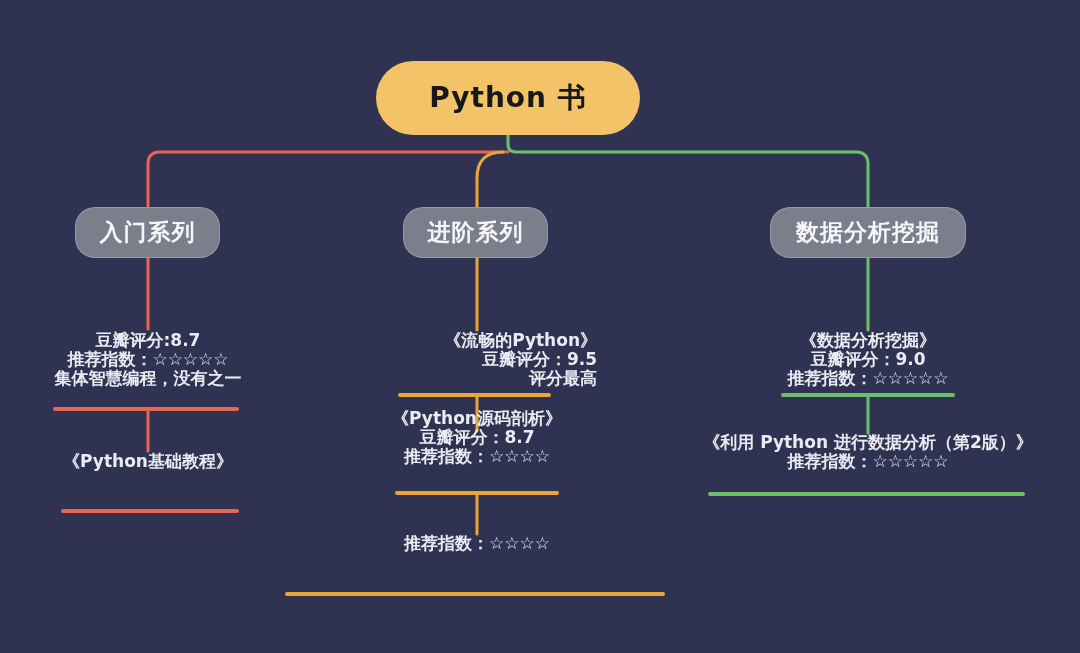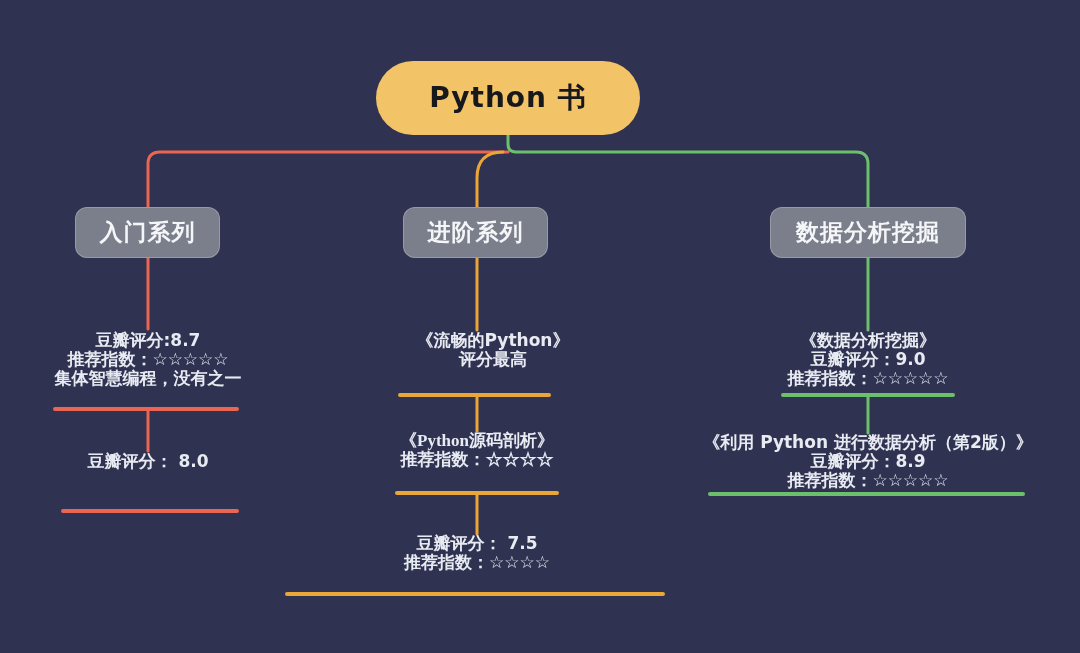--- a/index.html
+++ b/index.html
@@ -24,41 +24,41 @@
     border-radius:38px;
     display:flex;align-items:center;justify-content:center;
     color:var(--root-text,#17181c);
     font-size:28px;font-weight:bold;letter-spacing:1px;
     box-sizing:border-box;cursor:pointer;
   }
   .branch-node{
     position:absolute;top:207px;height:51px;
     background:var(--branch-fill,#7b7f8c);
     border:1px solid rgba(255,255,255,0.22);
-    border-radius:12px;
+    border-radius:20px;
     display:flex;align-items:center;justify-content:center;
     color:var(--branch-text,#f5f6f8);
     font-size:23px;font-weight:600;letter-spacing:1px;
     box-sizing:border-box;cursor:pointer;
   }
   .branch-intro{left:75px;width:145px;}
   .branch-advanced{left:403px;width:145px;}
   .branch-data{left:770px;width:196px;}
 
   .leaf{
     position:absolute;
     color:var(--leaf-text,#e9ebf2);
     font-size:17px;font-weight:600;
     line-height:19px;text-align:center;cursor:pointer;
   }
   .leaf div{white-space:nowrap;}
   .leaf-l1{left:28px;top:331px;width:240px;}
   .leaf-l2{left:28px;top:452px;width:240px;}
-  .leaf-m1{left:373px;top:331px;width:240px;}
-  .leaf-m2{left:357px;top:431px;width:240px;font-family:Liberation Serif, serif;}
+  .leaf-m1{left:357px;top:331px;width:240px;text-align:right;}
+  .leaf-m2{left:357px;top:409px;width:240px;}
   .leaf-m3{left:287px;top:534px;width:380px;}
   .leaf-r1{left:748px;top:331px;width:240px;}
   .leaf-r2{left:700px;top:433px;width:336px;}
 </style>
 </head>
 <body>
 
 <div class="canvas">
 
   <svg class="wires" viewBox="0 0 1080 653">
@@ -98,43 +98,43 @@
     <span>数据分析挖掘</span>
   </div>
 
   <div class="leaf leaf-l1">
     <div>豆瓣评分:8.7</div>
     <div>推荐指数：☆☆☆☆☆</div>
     <div>集体智慧编程，没有之一</div>
   </div>
 
   <div class="leaf leaf-l2">
-    <div>豆瓣评分： 8.0</div>
+    <div>《Python基础教程》</div>
   </div>
 
   <div class="leaf leaf-m1">
     <div>《流畅的Python》</div>
+    <div>豆瓣评分：9.5</div>
     <div>评分最高</div>
   </div>
 
   <div class="leaf leaf-m2">
     <div>《Python源码剖析》</div>
+    <div>豆瓣评分：8.7</div>
     <div>推荐指数：☆☆☆☆</div>
   </div>
 
   <div class="leaf leaf-m3">
-    <div>豆瓣评分： 7.5</div>
     <div>推荐指数：☆☆☆☆</div>
   </div>
 
   <div class="leaf leaf-r1">
     <div>《数据分析挖掘》</div>
     <div>豆瓣评分：9.0</div>
     <div>推荐指数：☆☆☆☆☆</div>
   </div>
 
   <div class="leaf leaf-r2">
     <div>《利用 Python 进行数据分析（第2版）》</div>
-    <div>豆瓣评分：8.9</div>
     <div>推荐指数：☆☆☆☆☆</div>
   </div>
 
 </div>
 
 </body></html>

